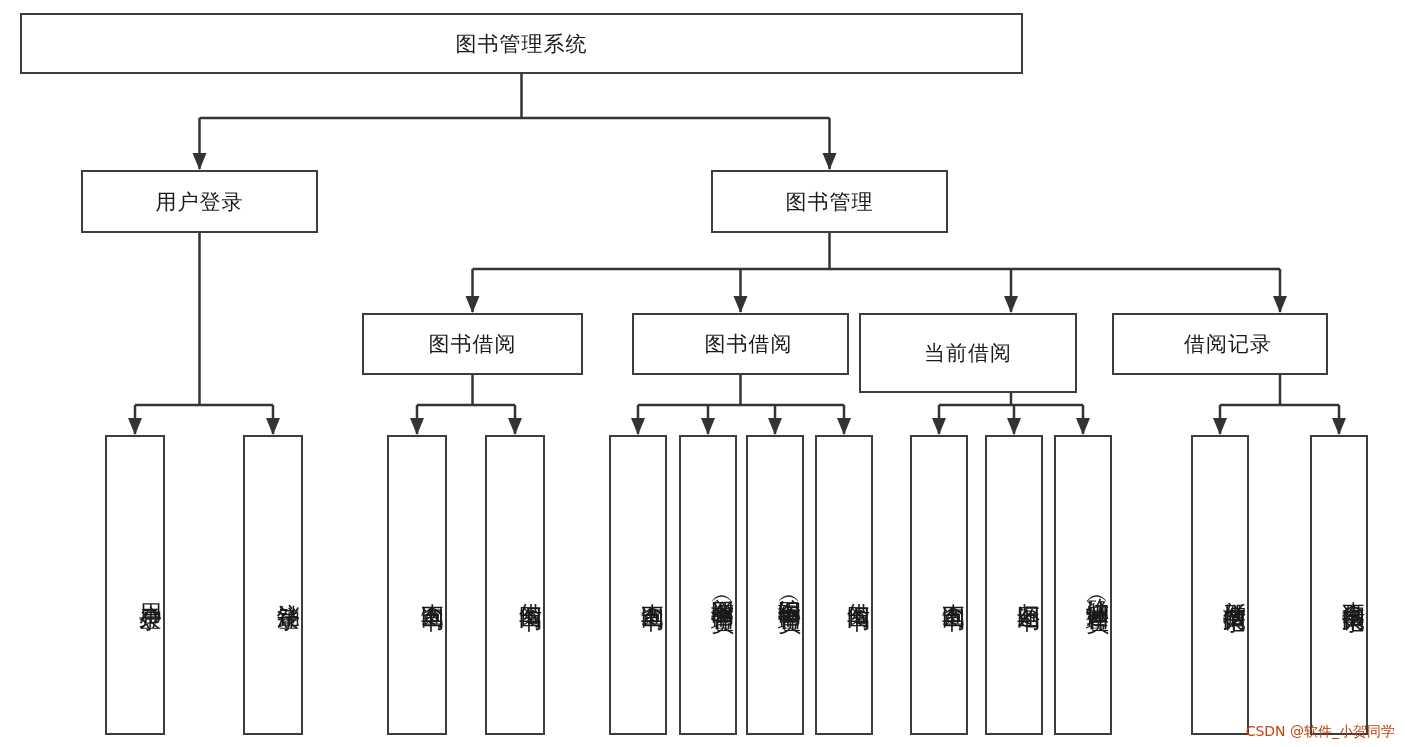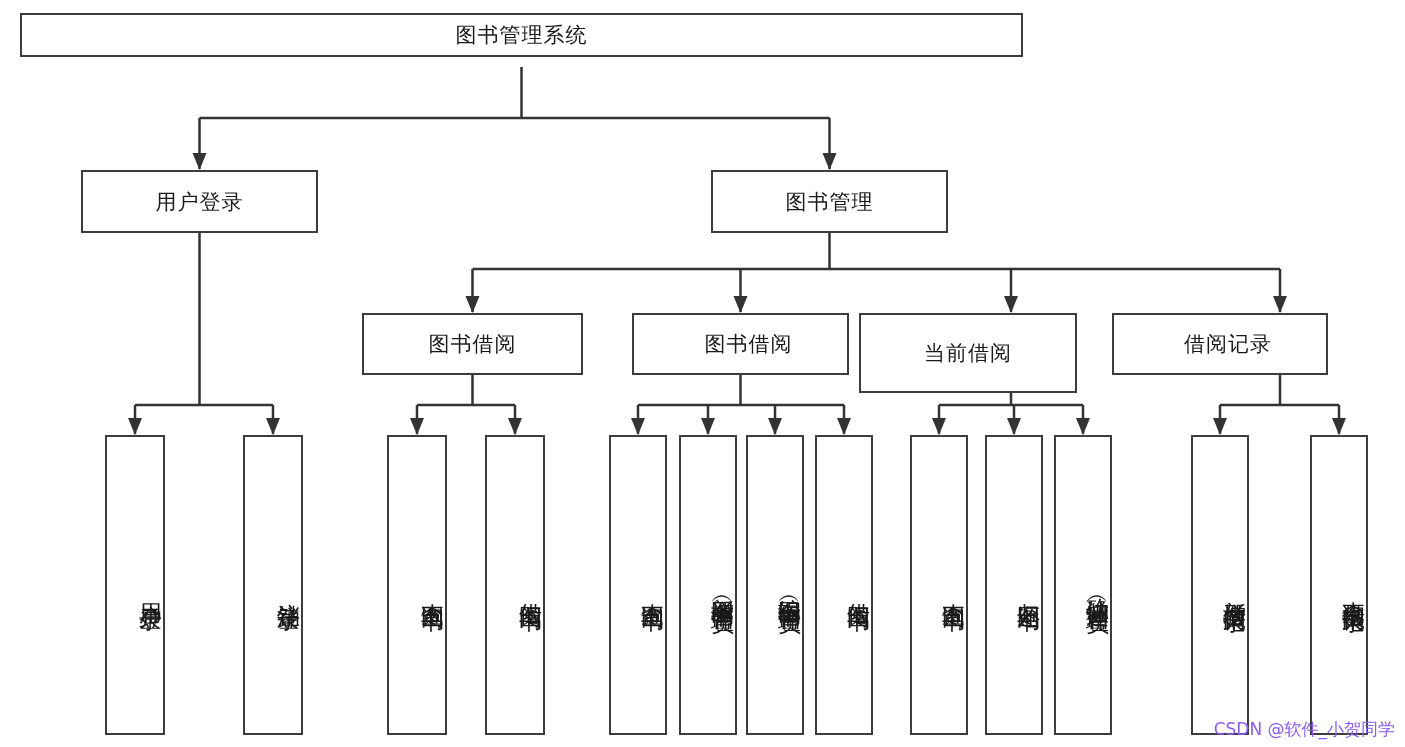--- a/index.html
+++ b/index.html
@@ -51,22 +51,22 @@
   }
   .node.vertical .vlabel {
     writing-mode: vertical-rl;
     text-orientation: upright;
     white-space: nowrap;
   }
   #watermark {
     position: absolute;
     right: 10px;
     bottom: 6px;
-    font-size: 17px;
-    color: #8b5cf6;
+    font-size: 14px;
+    color: #c2410c;
     z-index: 5;
     white-space: nowrap;
   }
 </style>
 </head>
 <body>
 
 <div id="diagram-root">
 
   <svg id="edges-layer" viewBox="0 0 1405 747" xmlns="http://www.w3.org/2000/svg">
@@ -118,21 +118,21 @@
       <polygon points="1076,418 1090,418 1083,435" fill="#333333"></polygon>
       <line x1="1280" y1="375" x2="1280" y2="405" stroke="#333333" stroke-width="2.5"></line>
       <line x1="1220" y1="405" x2="1339" y2="405" stroke="#333333" stroke-width="2.5"></line>
       <line x1="1220" y1="405" x2="1220" y2="434" stroke="#333333" stroke-width="2.5"></line>
       <polygon points="1213,418 1227,418 1220,435" fill="#333333"></polygon>
       <line x1="1339" y1="405" x2="1339" y2="434" stroke="#333333" stroke-width="2.5"></line>
       <polygon points="1332,418 1346,418 1339,435" fill="#333333"></polygon>
     </svg>
 
   <div id="nodes-layer">
-      <div class="node horizontal" style="left: 20px; top: 13px; width: 1003px; height: 44px;">
+      <div class="node horizontal" style="left: 20px; top: 13px; width: 1003px; height: 61px;">
         <span class="hlabel">图书管理系统</span>
       </div>
       <div class="node horizontal" style="left: 81px; top: 170px; width: 237px; height: 63px;">
         <span class="hlabel">用户登录</span>
       </div>
       <div class="node horizontal" style="left: 711px; top: 170px; width: 237px; height: 63px;">
         <span class="hlabel">图书管理</span>
       </div>
       <div class="node horizontal" style="left: 362px; top: 313px; width: 221px; height: 62px;">
         <span class="hlabel">图书借阅</span>

